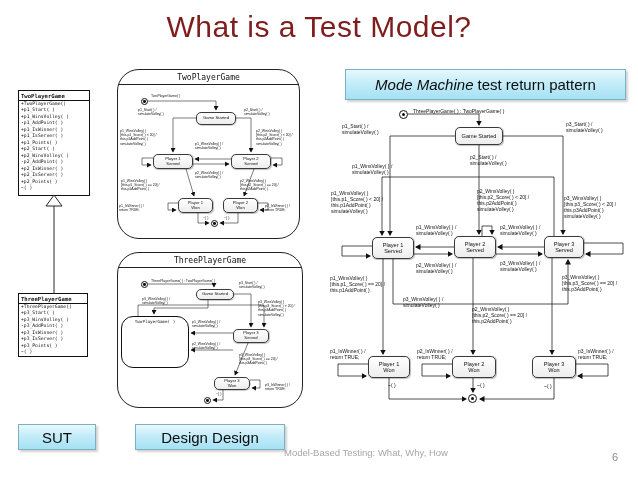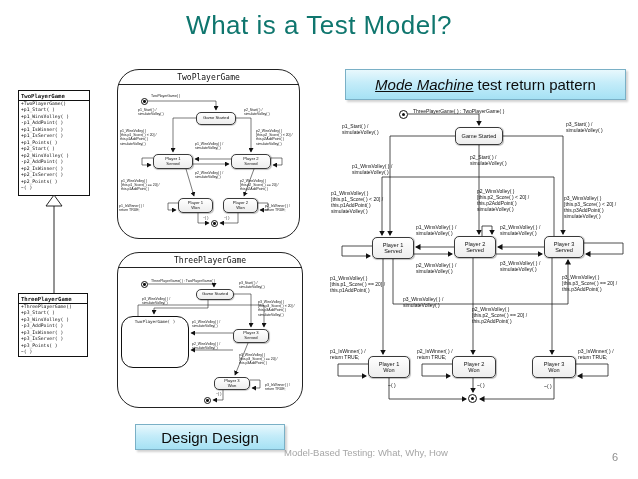--- a/index.html
+++ b/index.html
@@ -1,26 +1,26 @@
 <!DOCTYPE html>
 <html><head>
 <meta charset="utf-8">
 <style>
   html,body{margin:0;padding:0;background:#fff;}
   #slide{position:relative;width:638px;height:479px;background:#fff;overflow:hidden;
          font-family:"Liberation Sans",sans-serif;color:#111;}
   .title{position:absolute;top:10px;left:0;width:100%;text-align:center;
-         font-size:26px;color:#0f766e;letter-spacing:0.5px;}
+         font-size:30px;color:#7f1d1d;letter-spacing:0.5px;}
   
   .chip{position:absolute;display:flex;align-items:center;justify-content:center;
         background:linear-gradient(180deg,#e8f8fd 0%,#c4ecf9 45%,#a5e1f4 100%);
         border:1px solid #7ab0c6;box-shadow:1.5px 2px 2px rgba(0,0,0,0.18);
         font-size:15px;color:#0d0d0d;box-sizing:border-box;}
   .callout{left:345px;top:69px;width:281px;height:31px;font-size:15px;}
-  .callout .it{font-style:italic;margin-right:4px;text-decoration:underline;}
+  .callout .it{font-style:italic;margin-right:4px;}
   .chip-sut{left:18px;top:424px;width:78px;height:26px;}
   .chip-design{left:135px;top:424px;width:150px;height:26px;}
   .chip-test{left:400px;top:424px;width:146px;height:26px;}
   .footer{position:absolute;top:447px;left:0;width:100%;text-align:center;
           font-size:9.5px;color:#a6a6a6;padding-left:47px;}
   .pageno{position:absolute;top:451px;left:612px;font-size:11px;color:#8f8f8f;}
   
   .cls{position:absolute;border:1px solid #111;background:#fff;
        font-family:"DejaVu Sans Mono",monospace;box-sizing:border-box;}
   .cls-title{border-bottom:1px solid #111;font-size:5.6px;font-weight:bold;
@@ -306,18 +306,19 @@
       <div class="dn state" style="left: 202px; top: 251px; width: 44px; height: 22px; font-size: 5.6px;">Player 3
 Won</div>
       <div class="dn lbl" style="left: 248px; top: 243px; font-size: 5px;">p3_IsWinner( ) /
 return TRUE;</div>
       <div class="dn lbl" style="left: 58px; top: 277px; font-size: 5px;">~( )</div>
       <div class="dn lbl" style="left: 147px; top: 277px; font-size: 5px;">~( )</div>
       <div class="dn lbl" style="left: 214px; top: 278px; font-size: 5px;">~( )</div>
       <div class="dn final" style="left: 138px; top: 289px; width: 9px; height: 9px;"></div>
     </div>
 
+  <div class="chip chip-sut">SUT</div>
   <div class="chip chip-design">Design Design</div>
 
   <div class="footer">Model-Based Testing: What, Why, How</div>
   <div class="pageno">6</div>
 
 </div>
 
 </body></html>

